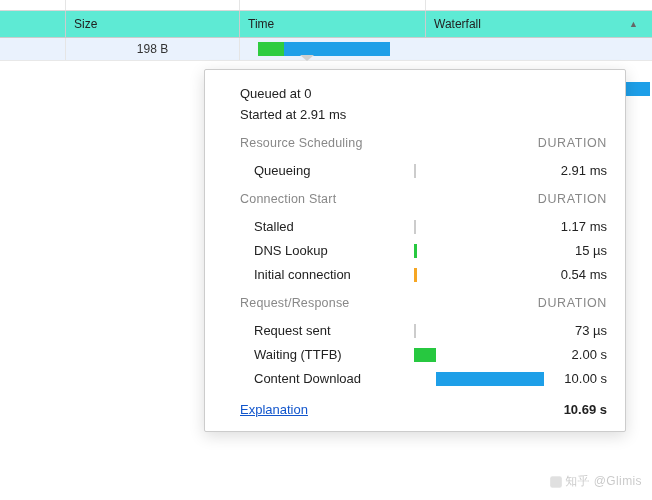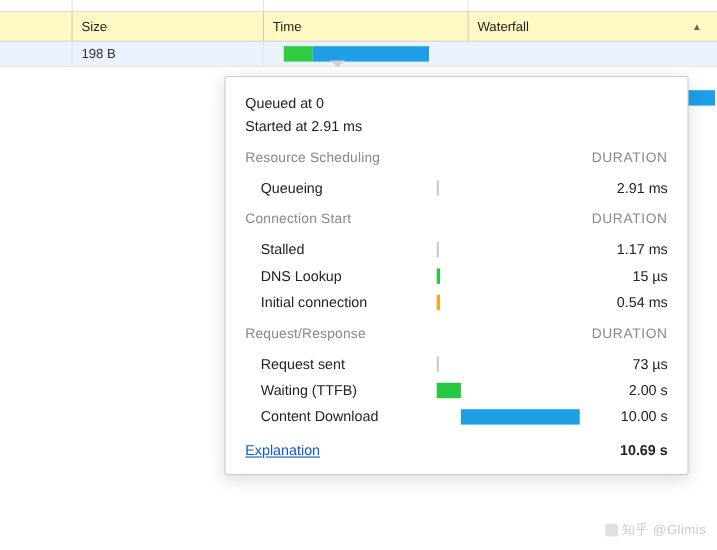--- a/index.html
+++ b/index.html
@@ -26,21 +26,21 @@
     height: 10px;
     border-bottom: 1px solid #d8d8d8;
     display: flex;
   }
   .grid-top-stripe .cell { border-right: 1px solid #e5e5e5; }
   .header-row, .data-row {
     display: flex;
     align-items: stretch;
   }
   .header-row {
-    background: #fef9c3;
+    background: #5eead4;
     height: 26px;
     border-bottom: 1px solid #ccc;
   }
   .cell {
     box-sizing: border-box;
     padding: 4px 8px;
     display: flex;
     align-items: center;
     position: relative;
   }
@@ -57,21 +57,21 @@
   }
   .data-row .cell {
     border-right: 1px solid #e5e5e5;
   }
 
   .col-prev { width: 66px; flex: 0 0 66px; }      
   .col-size { width: 174px; flex: 0 0 174px; }
   .col-time { width: 186px; flex: 0 0 186px; }
   .col-wf   { flex: 1 1 auto; border-right: none !important; }
 
-  .num-right { justify-content: flex-start; }
+  .num-right { justify-content: center; }
 
   .sort-triangle {
     position: absolute;
     right: 14px;
     font-size: 9px;
     color: #666;
   }
 
   
   .wf-row-bar {
@@ -108,21 +108,21 @@
   
   .card {
     position: absolute;
     left: 204px;
     top: 69px;
     width: 422px;
     background: #fff;
     border: 1px solid #ccc;
     border-radius: 2px;
     box-shadow: 0 4px 16px rgba(0,0,0,.14);
-    padding: 14px 18px 14px 18px;
+    padding: 14px 18px 14px 35px;
     box-sizing: border-box;
     font-size: 13px;
     color: #222;
   }
   .card-top-line { margin: 2px 0 6px; }
   .section {
     margin-top: 14px;
   }
   .sec-head {
     display: flex;

